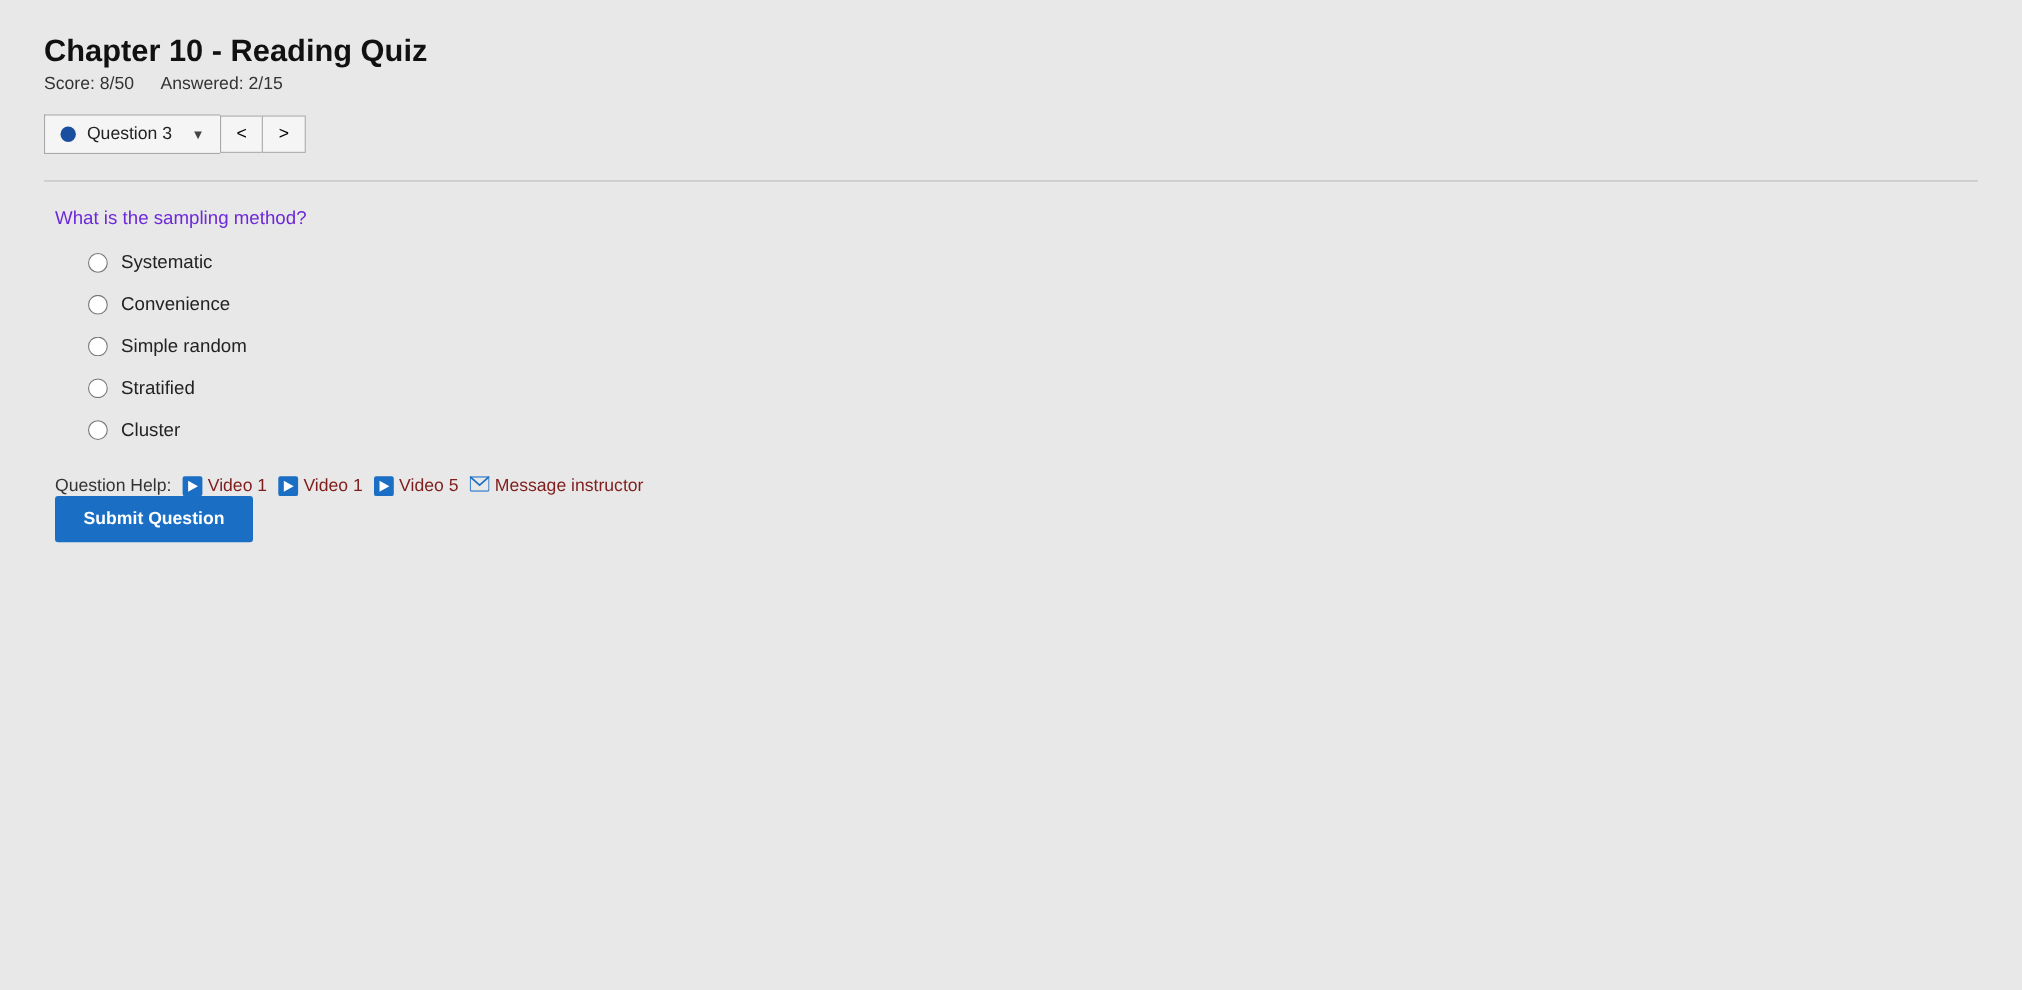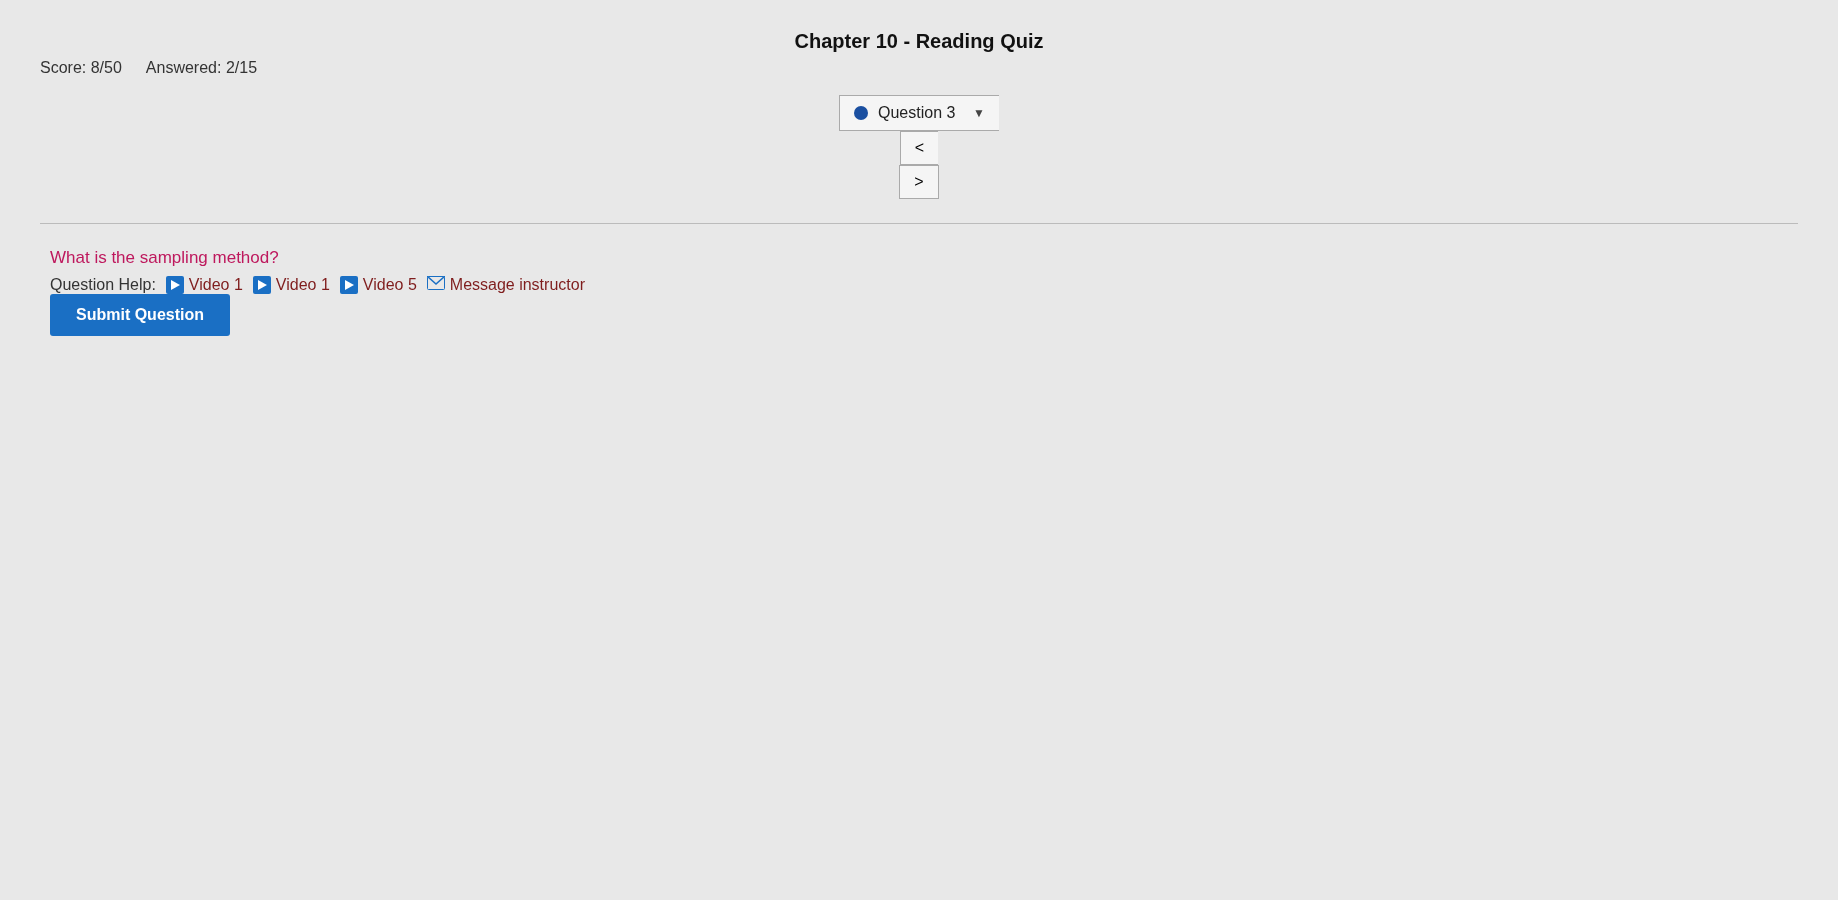--- a/index.html
+++ b/index.html
@@ -12,42 +12,40 @@
       background-color: #e8e8e8;
       font-family: Arial, sans-serif;
       font-size: 16px;
       color: #222;
       width: 1838px;
       min-height: 900px;
       padding: 30px 40px;
     }
 
     .page-title {
-      font-size: 20px;
+      font-size: 28px;
       font-weight: bold;
       margin-bottom: 6px;
       color: #111;
-      text-align: center;
     }
 
     .score-line {
       font-size: 16px;
       color: #333;
       margin-bottom: 18px;
       display: flex;
       gap: 24px;
       text-align: right;
     }
 
     .question-nav {
       display: flex;
       align-items: center;
       gap: 0;
       margin-bottom: 24px;
-      flex-direction: column;
     }
 
     .question-dropdown {
       display: flex;
       align-items: center;
       border: 1px solid #aaa;
       background: #f5f5f5;
       padding: 8px 14px;
       cursor: pointer;
       font-size: 16px;
@@ -97,22 +95,22 @@
 
     .question-text {
       font-size: 17px;
       margin-bottom: 20px;
       line-height: 1.5;
       color: #222;
     }
 
     .question-sub {
       font-size: 17px;
-      margin-bottom: 8px;
-      color: #be185d;
+      margin-bottom: 20px;
+      color: #6d28d9;
     }
 
     .answer-options {
       display: flex;
       flex-direction: column;
       gap: 18px;
       margin-left: 30px;
       margin-bottom: 32px;
     }
 
@@ -227,20 +225,48 @@
   <button class="nav-btn">&gt;</button>
 </div>
 
 <hr class="divider">
 
 <div class="quiz-body">
 
 
   <div class="question-sub">What is the sampling method?</div>
 
+  <div class="answer-options">
+
+    <label class="answer-option">
+      <input type="radio" name="answer" style="">
+      <span>Systematic</span>
+    </label>
+
+    <label class="answer-option">
+      <input type="radio" name="answer" style="">
+      <span>Convenience</span>
+    </label>
+
+    <label class="answer-option">
+      <input type="radio" name="answer" style="">
+      <span>Simple random</span>
+    </label>
+
+    <label class="answer-option">
+      <input type="radio" name="answer" style="">
+      <span>Stratified</span>
+    </label>
+
+    <label class="answer-option">
+      <input type="radio" name="answer" style="">
+      <span>Cluster</span>
+    </label>
+
+  </div>
 
   <div class="question-help">
     <span class="help-label">Question Help:</span>
 
     <a class="help-link" href="#">
       <span class="play-icon"></span>
       <span>Video 1</span>
     </a>
 
     <a class="help-link" href="#">

